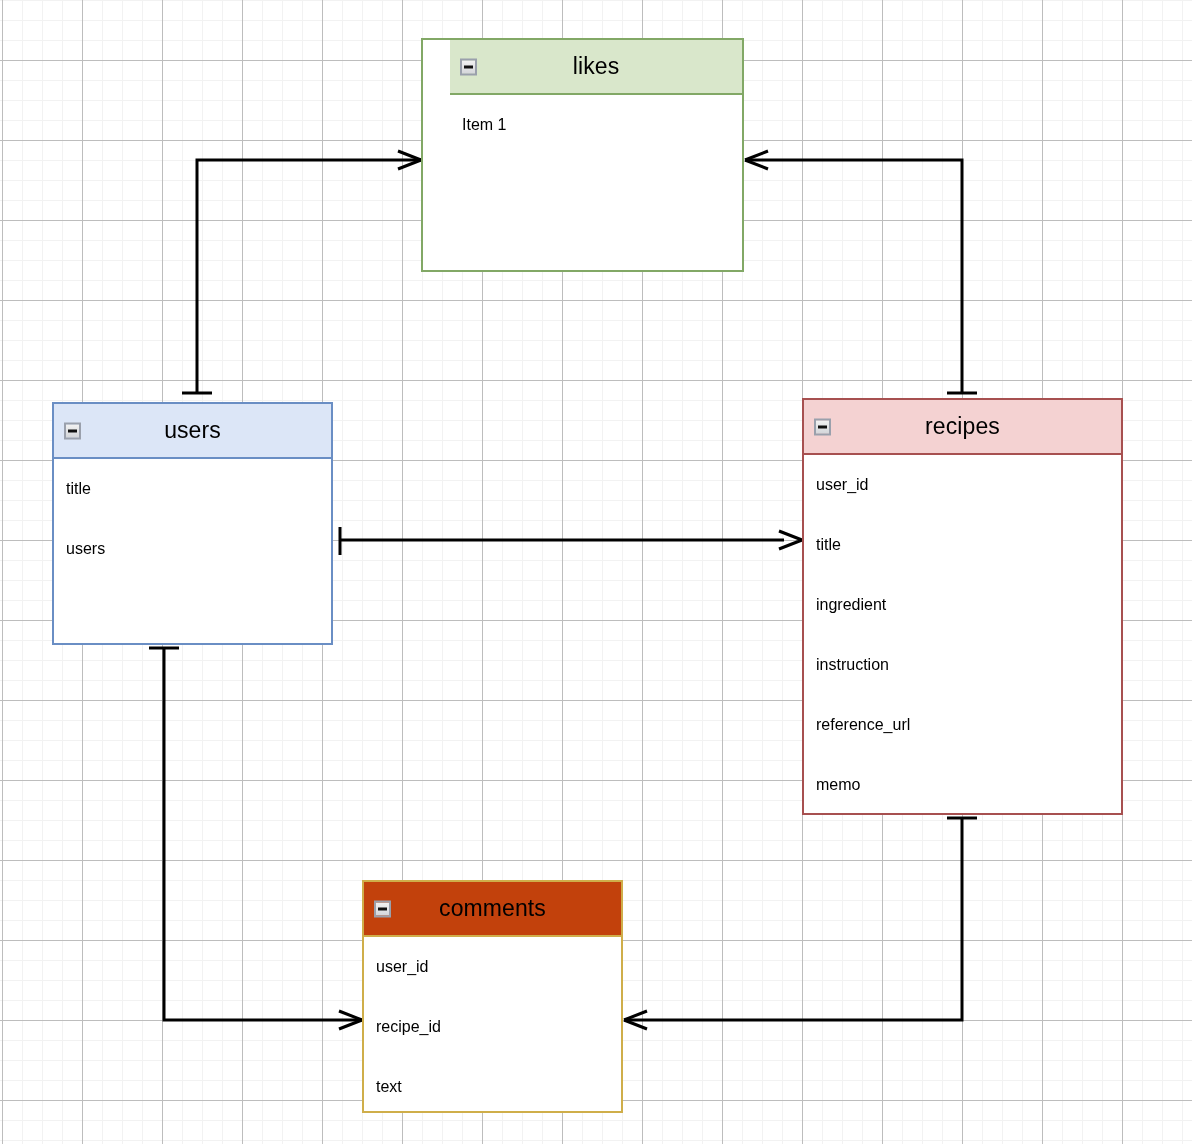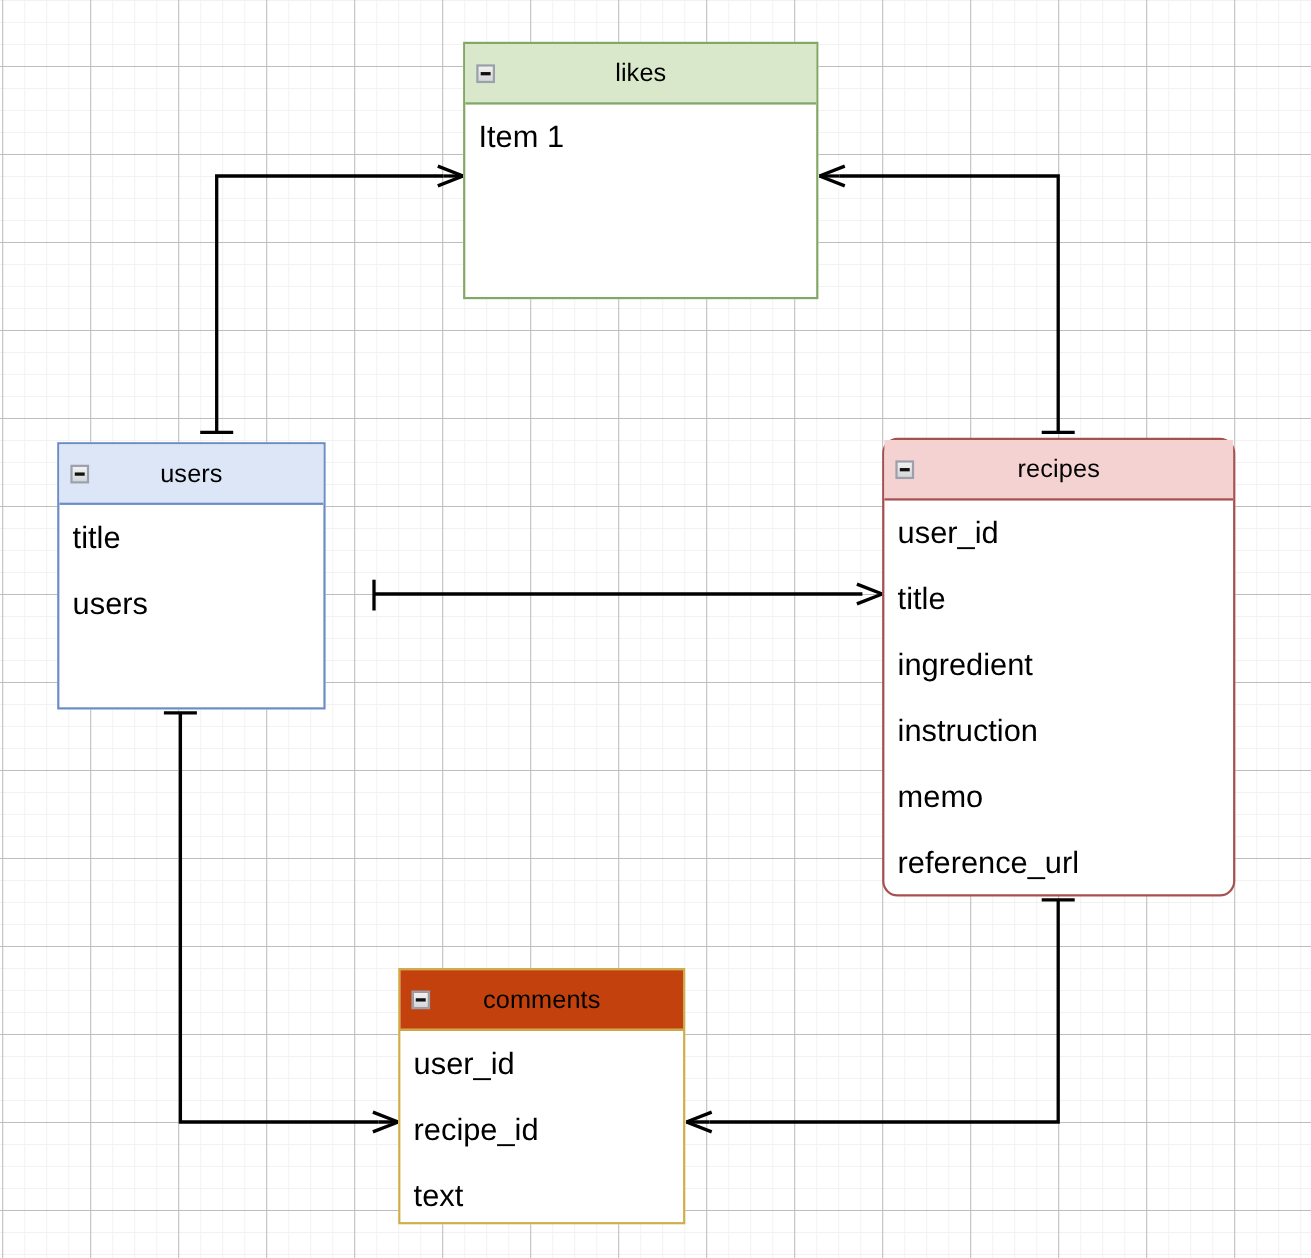--- a/index.html
+++ b/index.html
@@ -85,31 +85,31 @@
   }
   .entity-body {
     background: transparent;
   }
   .entity-row {
     box-sizing: border-box;
     height: 60px;
     display: flex;
     align-items: center;
     padding-left: 12px;
-    font-size: 28px;
+    font-size: 16px;
     color: #000000;
     background: transparent;
   }
 
   
-  .t-likes    { border-color: #82a866; }
+  .t-likes    { border-color: #82a866; padding-left: 27px; }
   .t-likes    .entity-header { background: #d9e7cb; border-bottom-color: #82a866; }
   .t-users    { border-color: #6a8ec4; }
   .t-users    .entity-header { background: #dce6f7; border-bottom-color: #6a8ec4; }
-  .t-recipes  { border-color: #a75050; border-radius: 14px; }
+  .t-recipes  { border-color: #a75050; }
   .t-recipes  .entity-header { background: #f4d2d2; border-bottom-color: #a75050; }
   .t-comments { border-color: #cfae4a; }
   .t-comments .entity-header { background: #c2410c; border-bottom-color: #cfae4a; }
 </style>
 </head>
 <body>
 
 <div id="canvas">
 
   <svg id="connectors" viewBox="0 0 1192 1144" xmlns="http://www.w3.org/2000/svg">
@@ -156,21 +156,21 @@
       <span class="collapse-icon">
         <span class="bar"></span>
       </span>
       <span class="entity-title">likes</span>
     </div>
     <div class="entity-body">
       <div class="entity-row">Item 1</div>
     </div>
   </div>
 
-  <div class="entity t-users" style="left:52px; top:402px; width:244px; height:243px;">
+  <div class="entity t-users" style="left:52px; top:402px; width:281px; height:243px;">
     <div class="entity-header">
       <span class="collapse-icon">
         <span class="bar"></span>
       </span>
       <span class="entity-title">users</span>
     </div>
     <div class="entity-body">
       <div class="entity-row">title</div>
       <div class="entity-row">users</div>
     </div>
@@ -181,22 +181,22 @@
       <span class="collapse-icon">
         <span class="bar"></span>
       </span>
       <span class="entity-title">recipes</span>
     </div>
     <div class="entity-body">
       <div class="entity-row">user_id</div>
       <div class="entity-row">title</div>
       <div class="entity-row">ingredient</div>
       <div class="entity-row">instruction</div>
+      <div class="entity-row">reference_url</div>
       <div class="entity-row">memo</div>
-      <div class="entity-row">reference_url</div>
     </div>
   </div>
 
   <div class="entity t-comments" style="left:362px; top:880px; width:261px; height:233px;">
     <div class="entity-header">
       <span class="collapse-icon">
         <span class="bar"></span>
       </span>
       <span class="entity-title">comments</span>
     </div>

